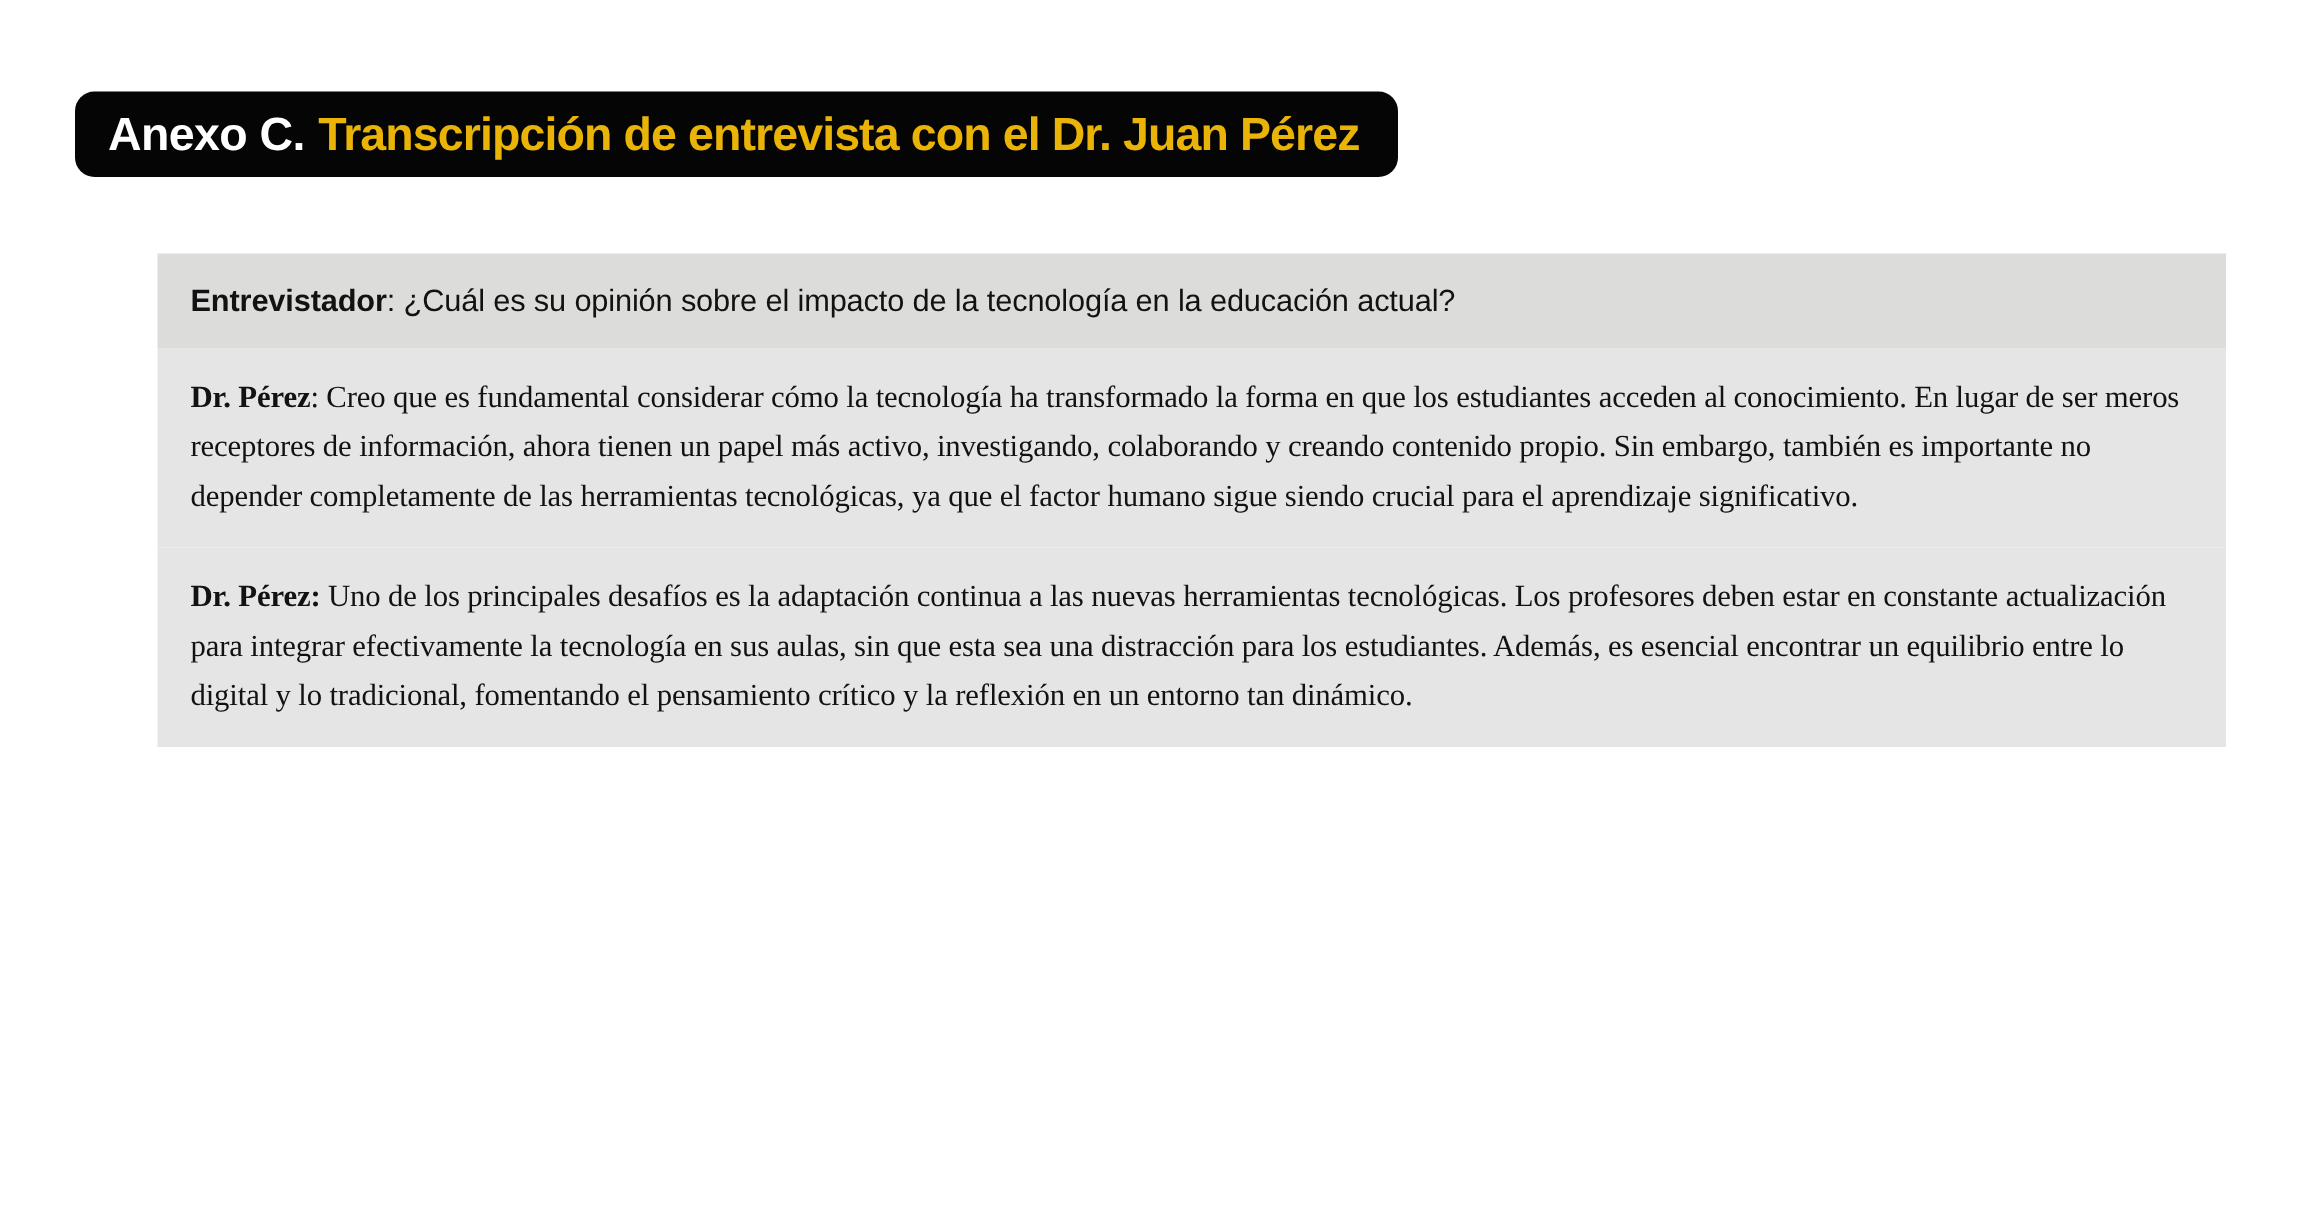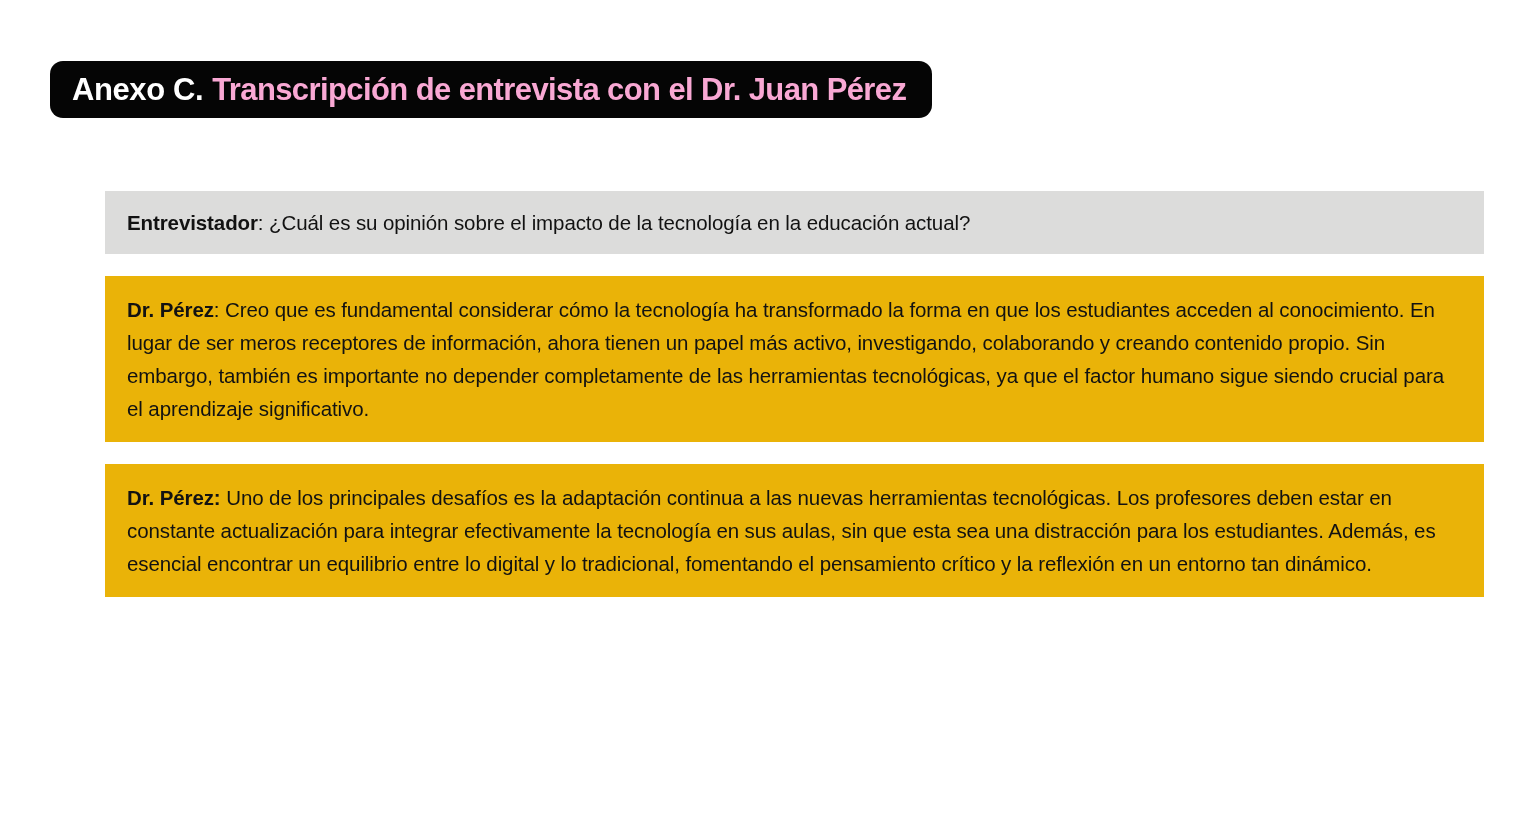--- a/index.html
+++ b/index.html
@@ -37,21 +37,21 @@
     white-space: nowrap;
   }
   .title-annex {
     color: #ffffff;
     font-size: 31px;
     font-weight: bold;
     letter-spacing: -0.4px;
     line-height: 1;
   }
   .title-main {
-    color: #f9a8d4;
+    color: #eab308;
     font-size: 31px;
     font-weight: bold;
     letter-spacing: -0.6px;
     line-height: 1;
     margin-left: 9px;
   }
 
   
   .transcript {
     position: absolute;
@@ -59,29 +59,29 @@
     top: 169px;
     width: 1379px;
   }
   .turn {
     box-sizing: border-box;
     padding: 17px 22px 17px 22px;
     font-size: 20.5px;
     line-height: 33px;
     color: #121212;
     letter-spacing: -0.1px;
-    margin-top: 22px;
   }
   .turn.interviewer {
     background: #dcdcdb;
     padding-top: 15px;
     padding-bottom: 15px;
   }
   .turn.respondent {
-    background: #eab308;
+    background: #e5e5e5;
+    font-family: Liberation Serif, serif;
   }
   .speaker {
     font-weight: bold;
   }
   .turn-text {
     font-weight: normal;
   }
 </style>
 </head>
 <body>

